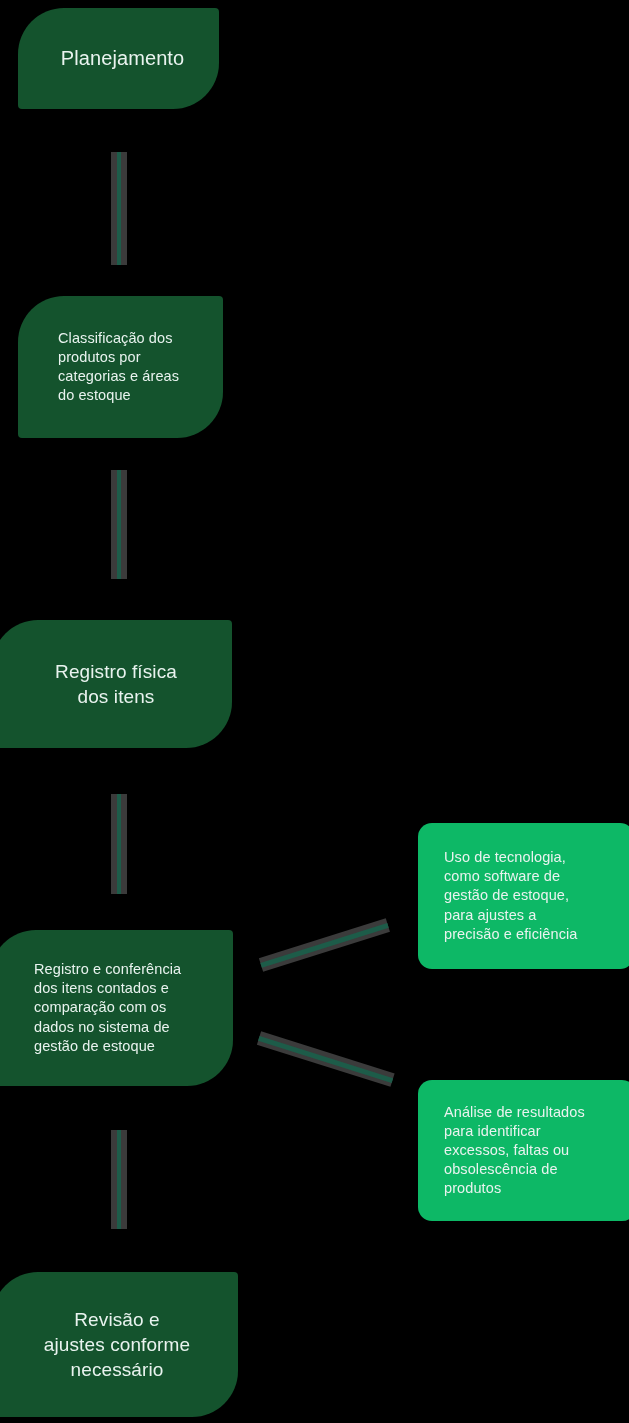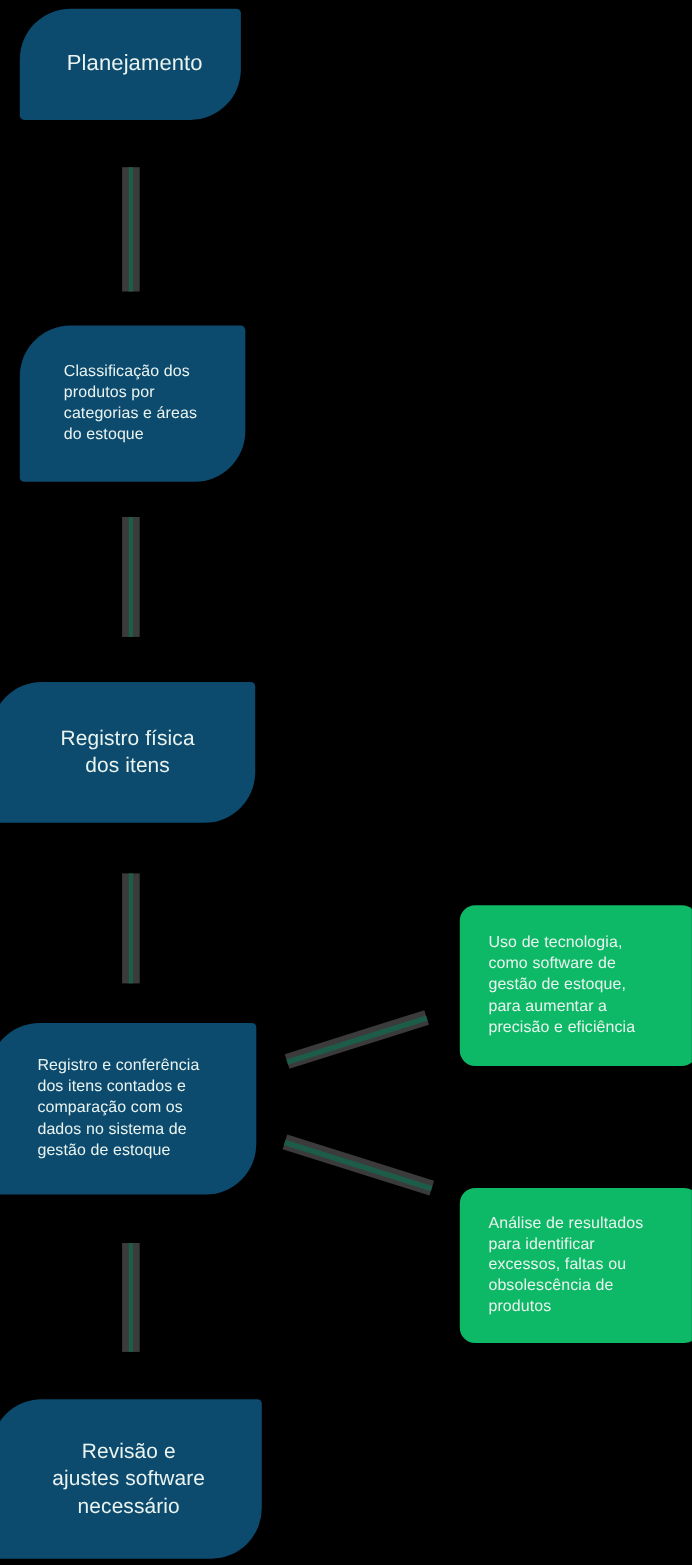--- a/index.html
+++ b/index.html
@@ -29,21 +29,21 @@
     box-sizing: border-box;
     display: flex;
     align-items: center;
     color: #e9f3ef;
     line-height: 1.32;
     letter-spacing: 0.1px;
   }
 
   
   .node.process {
-    background: #0c4a6e;
+    background: #14532d;
     border-radius: 46px 4px 46px 4px;
     box-shadow: 4px 5px 0 0 rgba(0,0,0,0.55);
   }
 
   
   .node.support {
     background: #0db866;
     border-radius: 14px;
     box-shadow: 2px 3px 0 0 rgba(0,0,0,0.45);
   }
@@ -173,32 +173,32 @@
 dos itens contados e
 comparação com os
 dados no sistema de
 gestão de estoque</span>
   </div>
 
   <div class="connector-v" id="conn-4"></div>
 
   <div class="node process center" id="node-revisao">
     <span class="label">Revisão e
-ajustes software
+ajustes conforme
 necessário</span>
   </div>
 
   <div class="connector-d" id="conn-branch-up"></div>
   <div class="connector-d" id="conn-branch-down"></div>
 
   <div class="node support left" id="node-tecnologia">
     <span class="label">Uso de tecnologia,
 como software de
 gestão de estoque,
-para aumentar a
+para ajustes a
 precisão e eficiência</span>
   </div>
 
   <div class="node support left" id="node-analise">
     <span class="label">Análise de resultados
 para identificar
 excessos, faltas ou
 obsolescência de
 produtos</span>
   </div>

